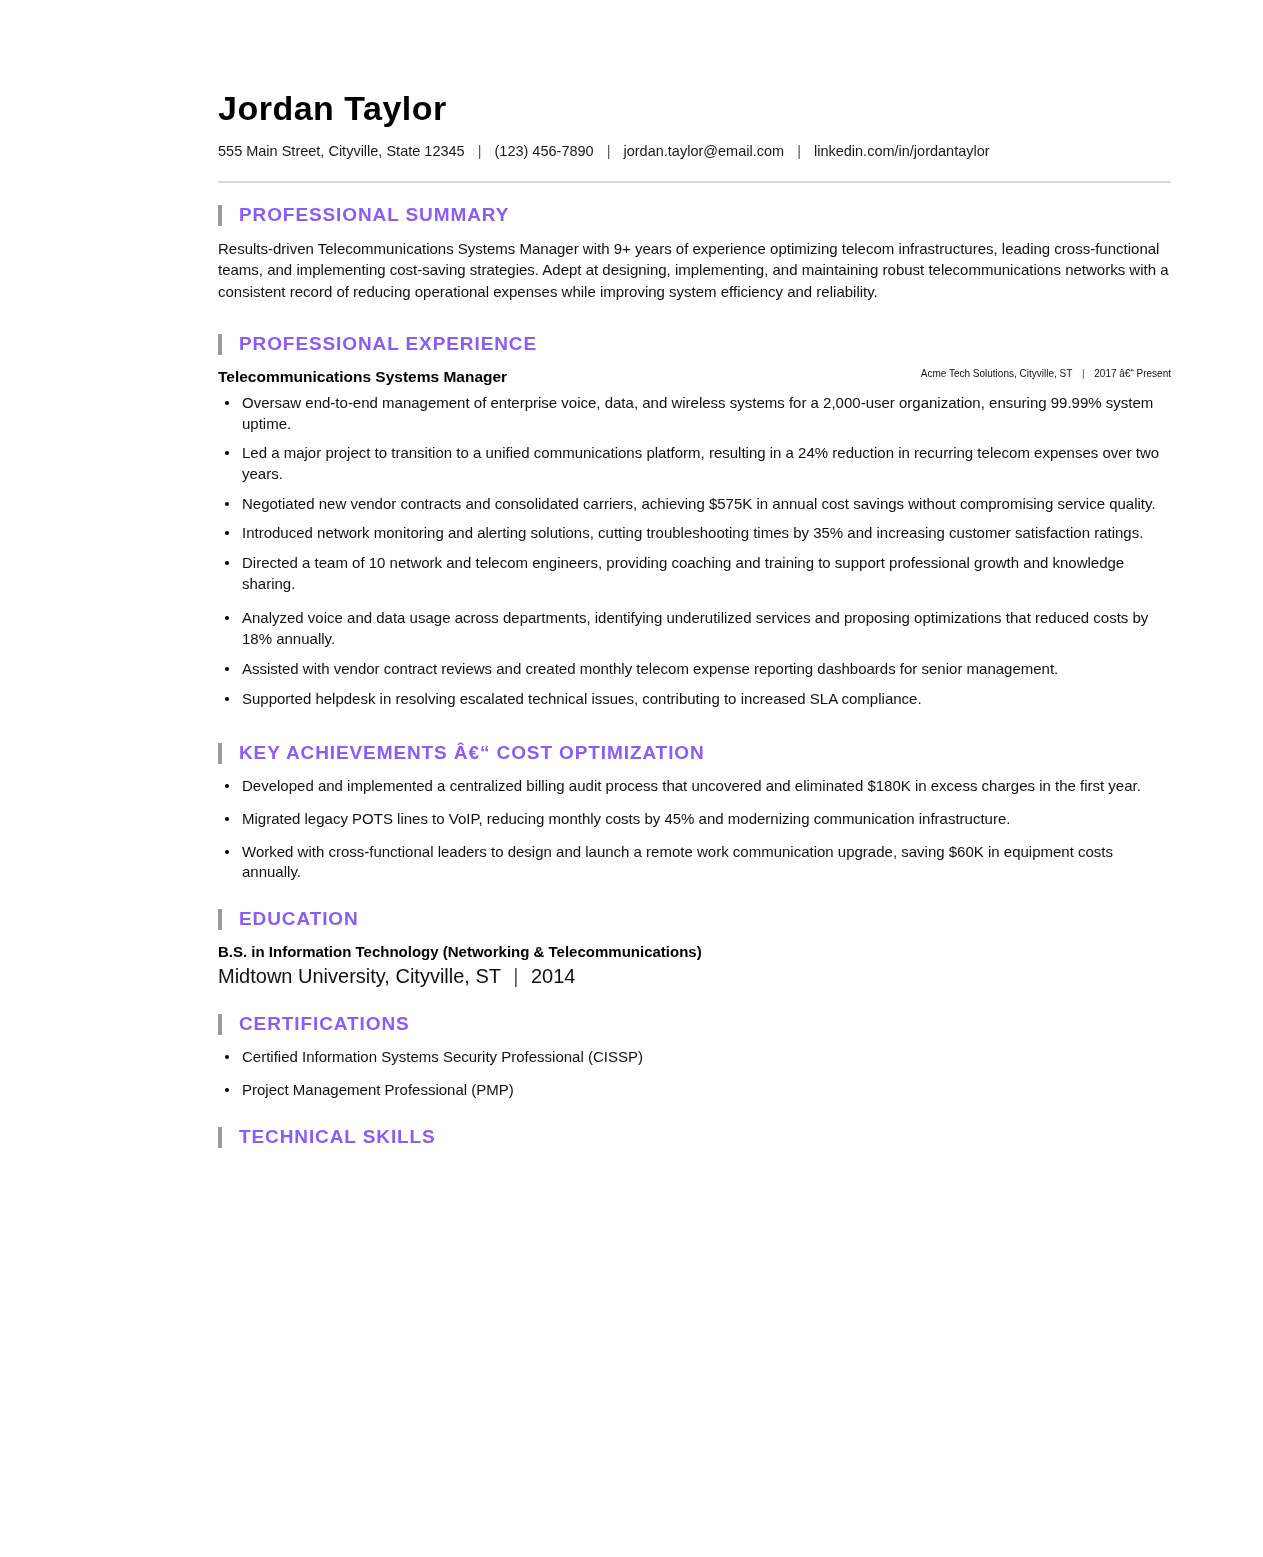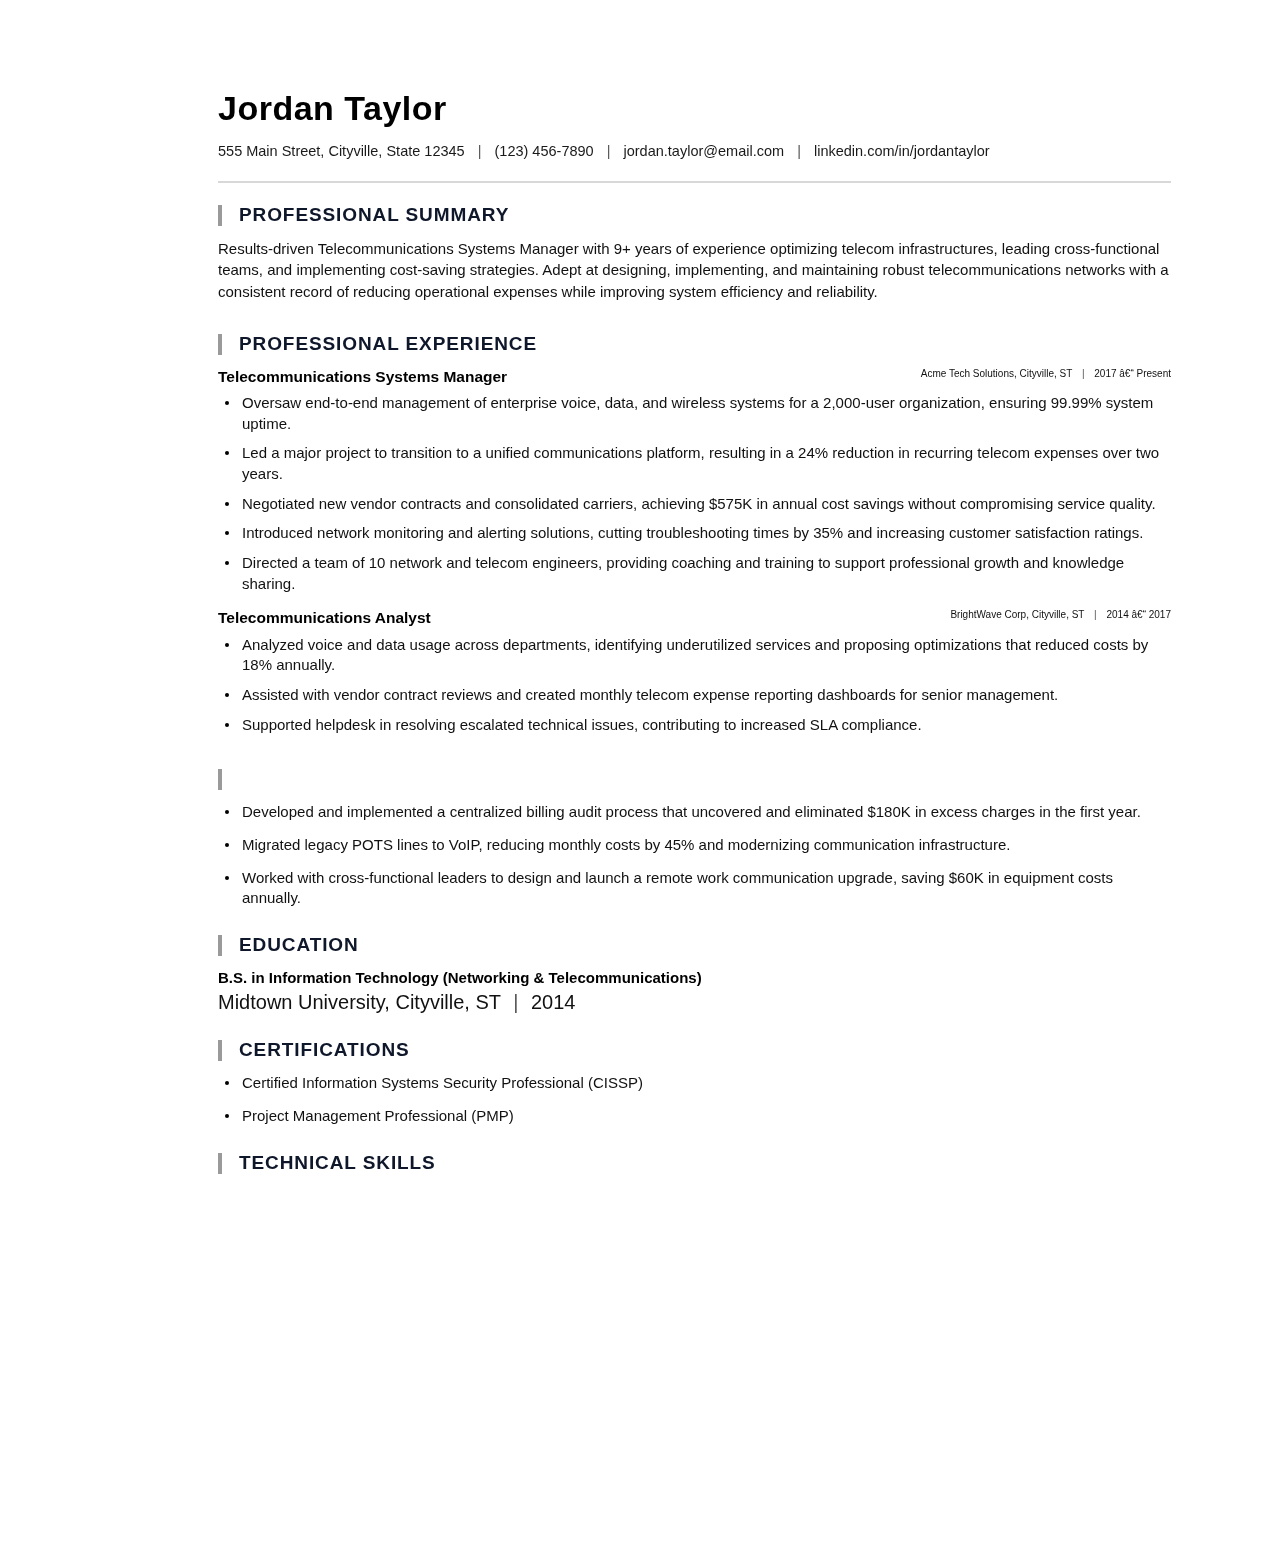--- a/index.html
+++ b/index.html
@@ -76,21 +76,21 @@
     height: 21px;
     background: #9a9a9a;
     flex: 0 0 auto;
     margin-right: 17px;
   }
   .section-title {
     font-size: 19px;
     font-weight: bold;
     letter-spacing: 0.9px;
     line-height: 1.1;
-    color: #0f172a;
+    color: #8b5cf6;
     text-transform: uppercase;
   }
 
   
   .summary-text {
     font-size: 15px;
     line-height: 1.42;
     color: #111;
     margin: 12px 0 6px 0;
     text-align: left;
@@ -222,41 +222,34 @@
         <ul class="bullets">
           <li>Oversaw end-to-end management of enterprise voice, data, and wireless systems for a 2,000-user organization, ensuring 99.99% system uptime.</li>
           <li>Led a major project to transition to a unified communications platform, resulting in a 24% reduction in recurring telecom expenses over two years.</li>
           <li>Negotiated new vendor contracts and consolidated carriers, achieving $575K in annual cost savings without compromising service quality.</li>
           <li>Introduced network monitoring and alerting solutions, cutting troubleshooting times by 35% and increasing customer satisfaction ratings.</li>
           <li>Directed a team of 10 network and telecom engineers, providing coaching and training to support professional growth and knowledge sharing.</li>
         </ul>
       </div>
 
       <div class="job">
-        <div class="job-header">
-          <span class="job-title">Telecommunications Analyst</span>
-          <span class="job-meta">
-            <span>BrightWave Corp, Cityville, ST</span>
-            <span class="contact-sep">|</span>
-            <span>2014 â€“ 2017</span>
-          </span>
-        </div>
         <ul class="bullets">
           <li>Analyzed voice and data usage across departments, identifying underutilized services and proposing optimizations that reduced costs by 18% annually.</li>
           <li>Assisted with vendor contract reviews and created monthly telecom expense reporting dashboards for senior management.</li>
           <li>Supported helpdesk in resolving escalated technical issues, contributing to increased SLA compliance.</li>
         </ul>
       </div>
     </div>
 
     <div class="gap-md"></div>
 
     <div class="section">
       <div class="section-heading">
         <span class="accent-bar"></span>
+        <span class="section-title">KEY ACHIEVEMENTS â€“ COST OPTIMIZATION</span>
       </div>
       <ul class="bullets tight">
         <li>Developed and implemented a centralized billing audit process that uncovered and eliminated $180K in excess charges in the first year.</li>
         <li>Migrated legacy POTS lines to VoIP, reducing monthly costs by 45% and modernizing communication infrastructure.</li>
         <li>Worked with cross-functional leaders to design and launch a remote work communication upgrade, saving $60K in equipment costs annually.</li>
       </ul>
     </div>
 
     <div class="gap-sm"></div>
 

